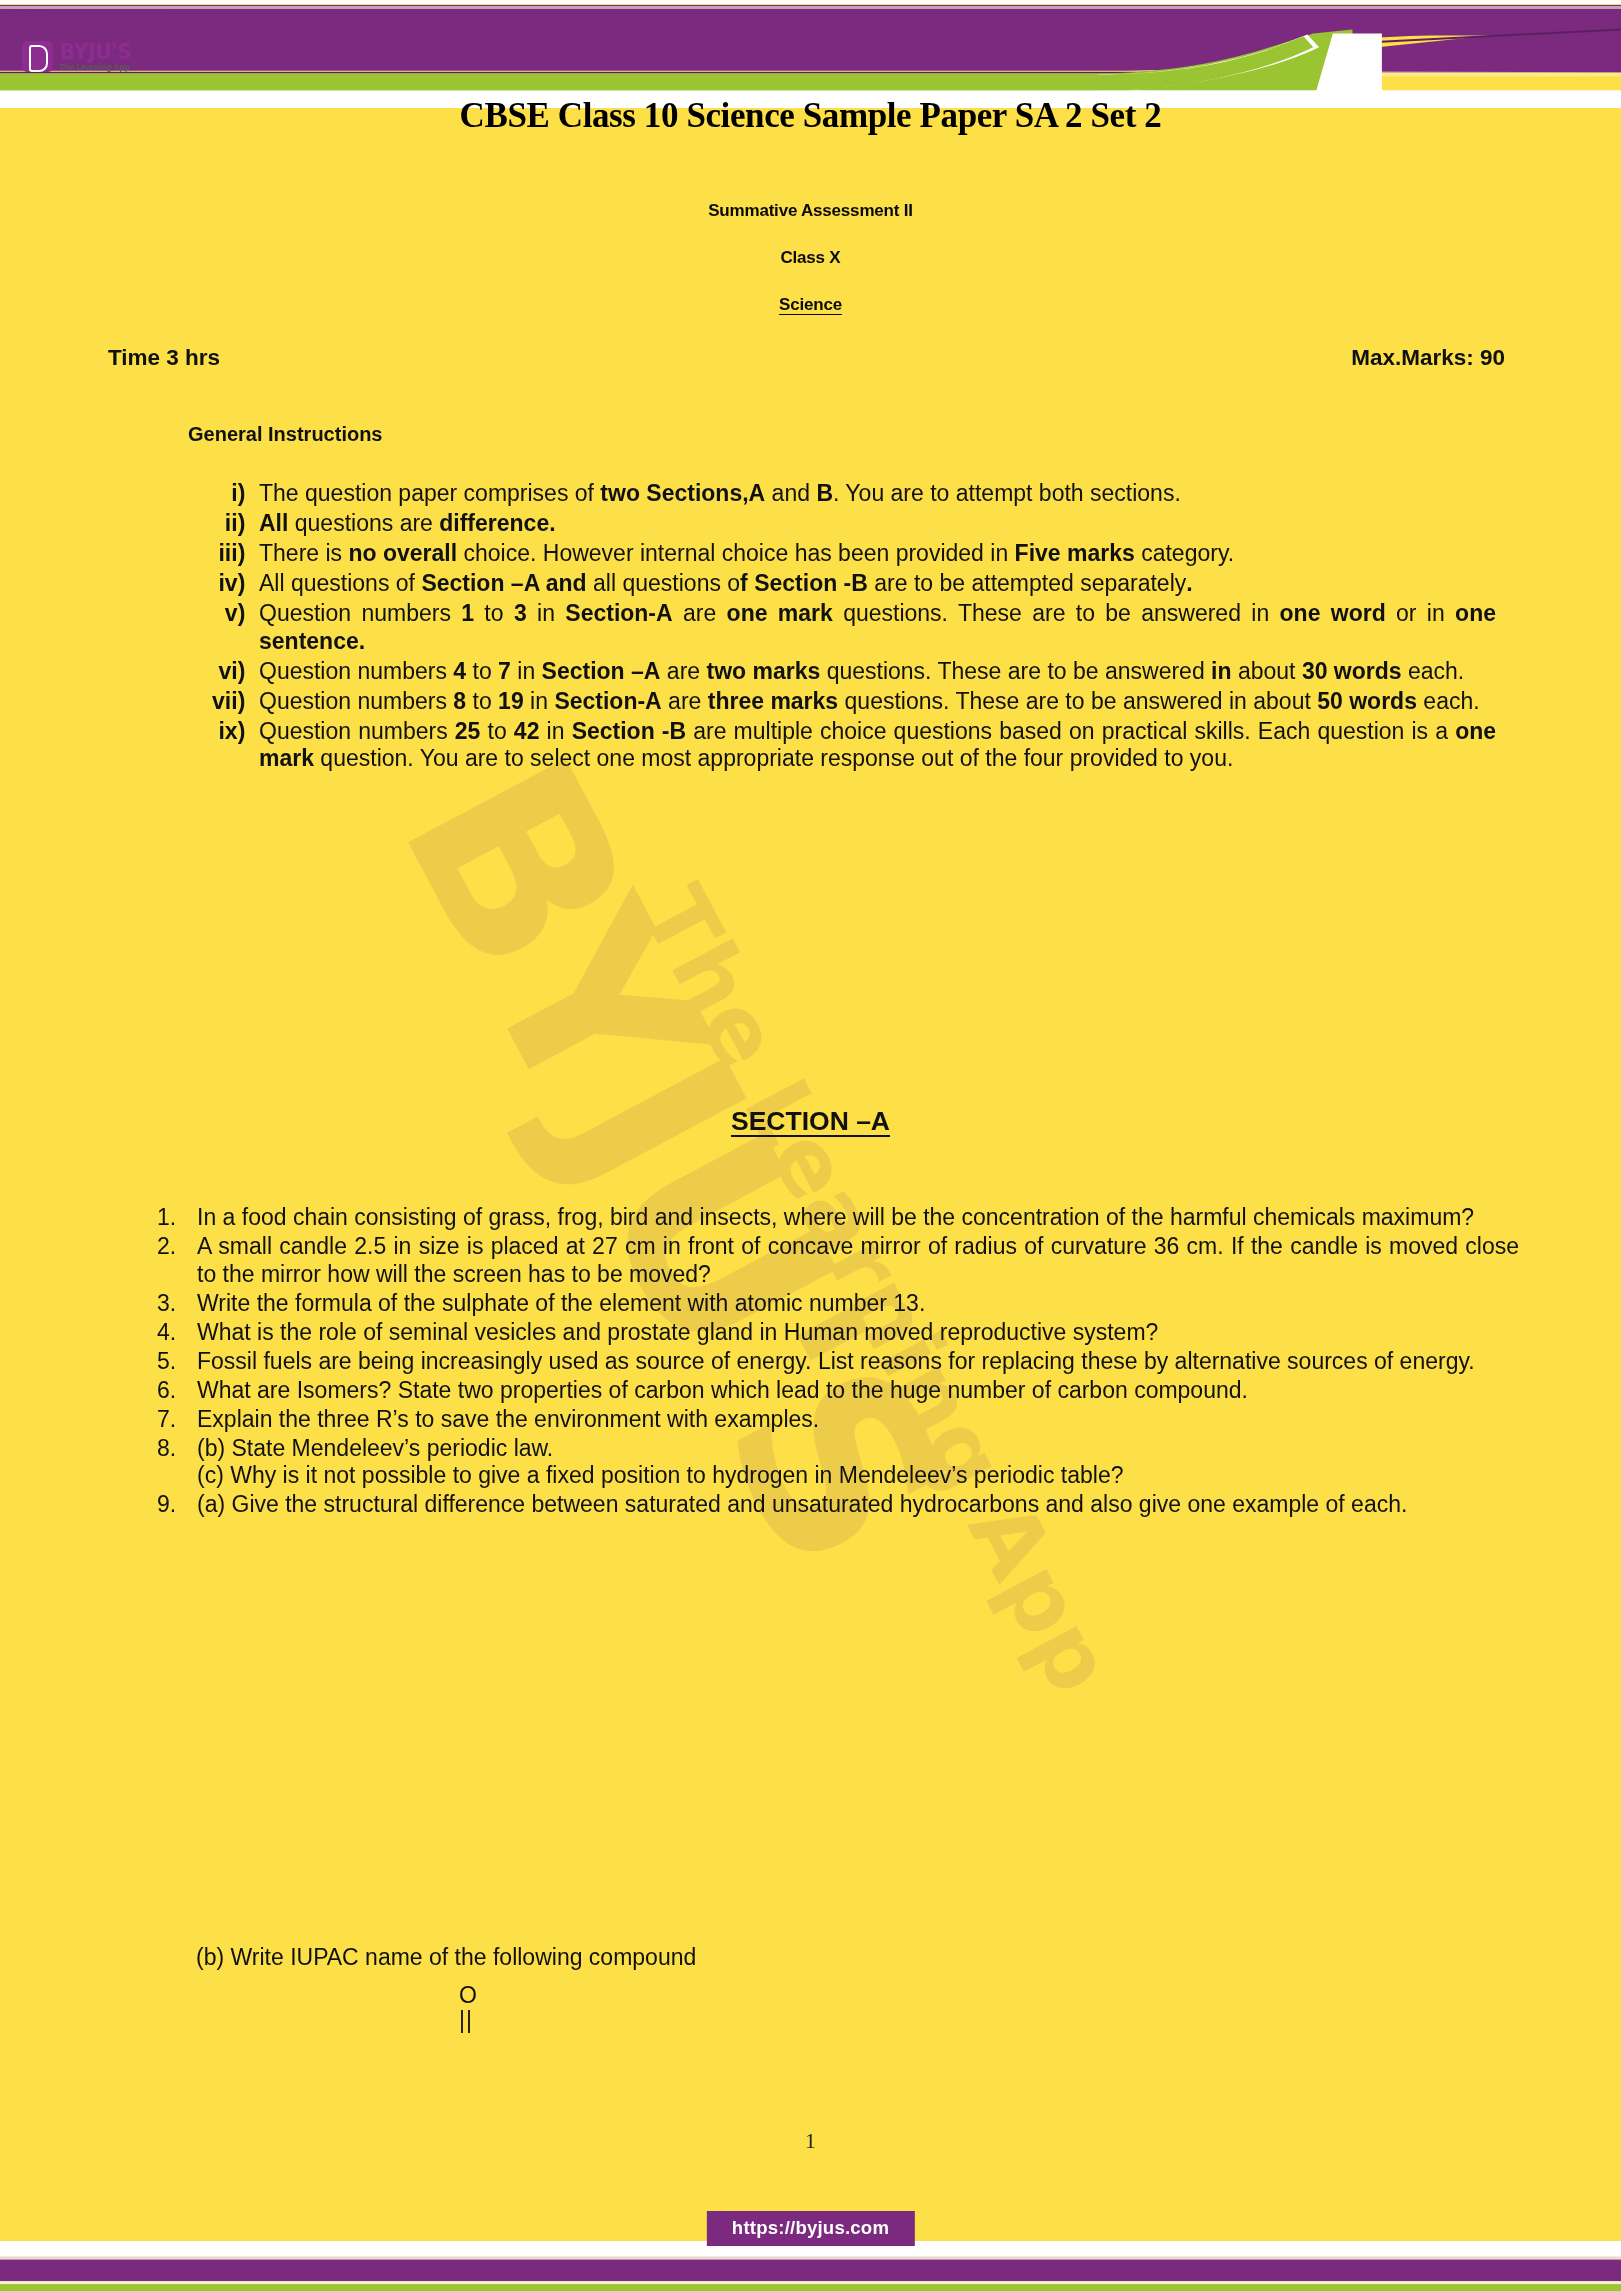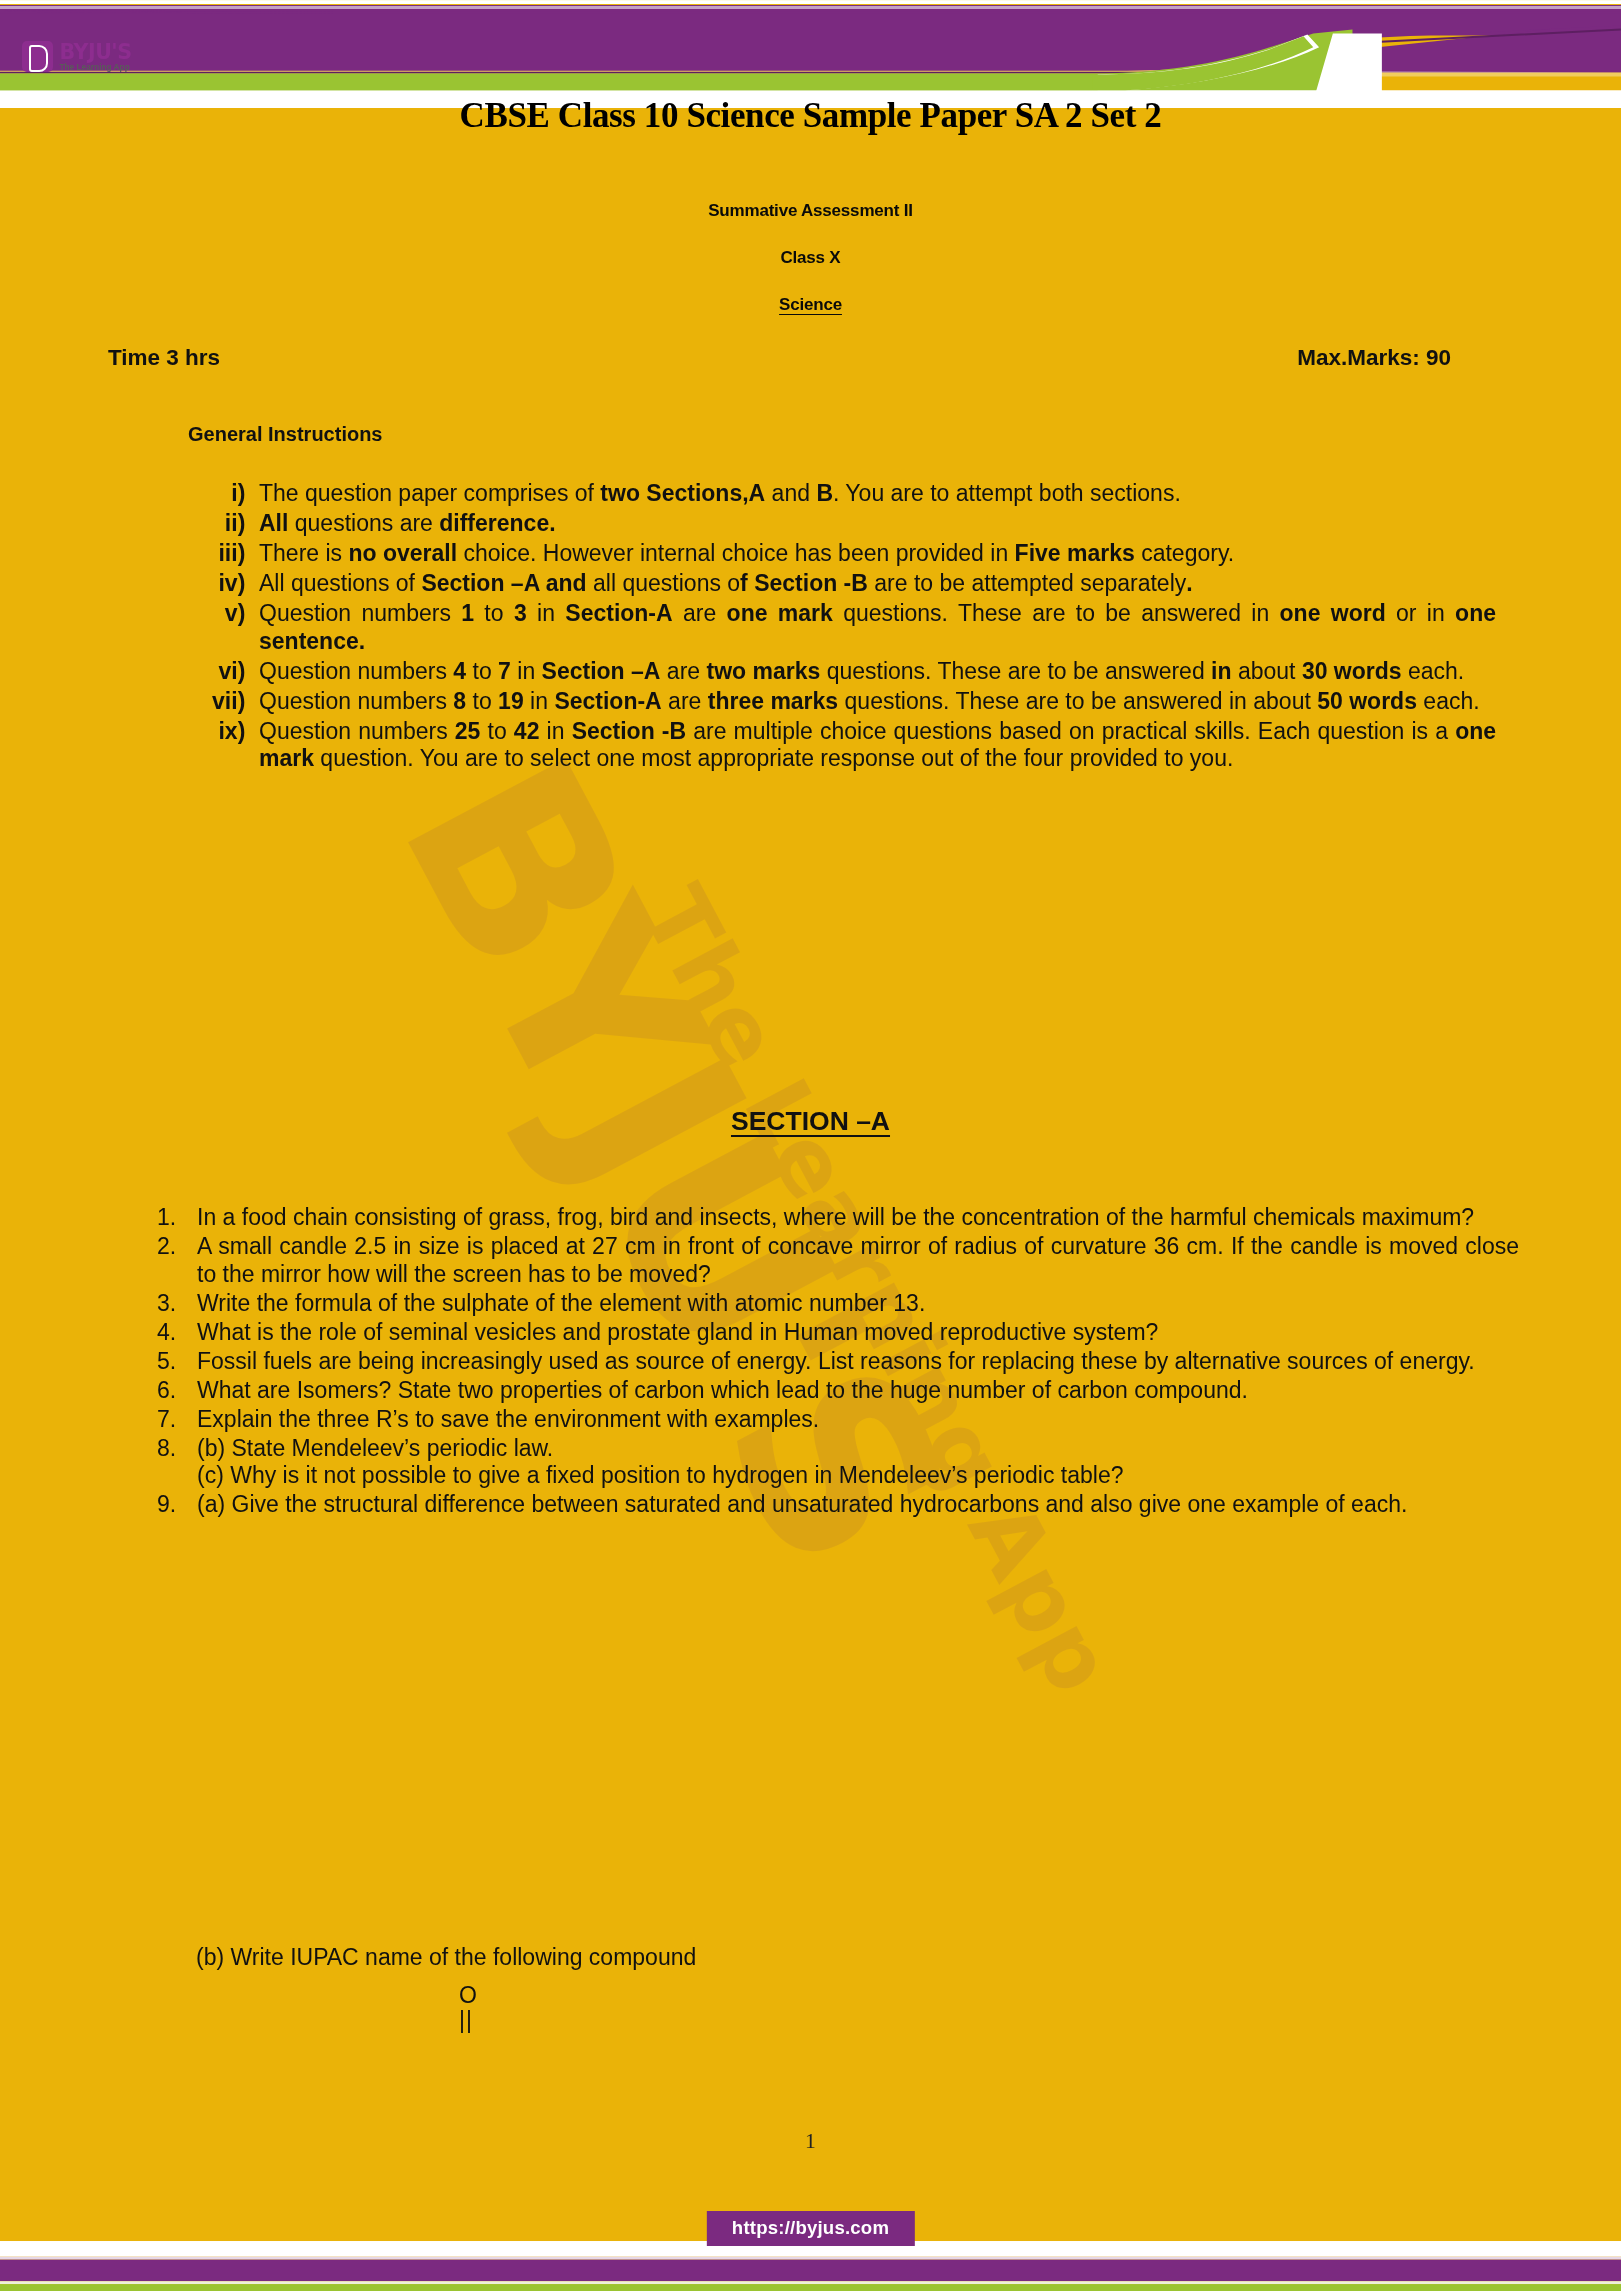--- a/index.html
+++ b/index.html
@@ -10,21 +10,21 @@
   }
   body {
     font-family: "Liberation Sans", sans-serif;
     color: #111111;
   }
 
   .page {
     position: relative;
     width: 1621px;
     height: 2292px;
-    background: #eab308;
+    background: #fde047;
     overflow: hidden;
   }
 
   
   .hdr-band-wrap {
     position: absolute;
     top: 0; left: 0;
     width: 1621px;
     height: 108px;
     overflow: hidden;
@@ -148,21 +148,21 @@
   .time-row {
     position: absolute;
     top: 345px;
     left: 108px;
     right: 88px;
     display: flex;
     justify-content: space-between;
     font-weight: bold;
     font-size: 22.5px;
   }
-  .time-right { margin-right: 82px; }
+  .time-right { margin-right: 28px; }
 
   .gi-head {
     position: absolute;
     top: 423px;
     left: 188px;
     font-weight: bold;
     font-size: 20px;
     text-underline-offset: 4.9px;
   }
 

